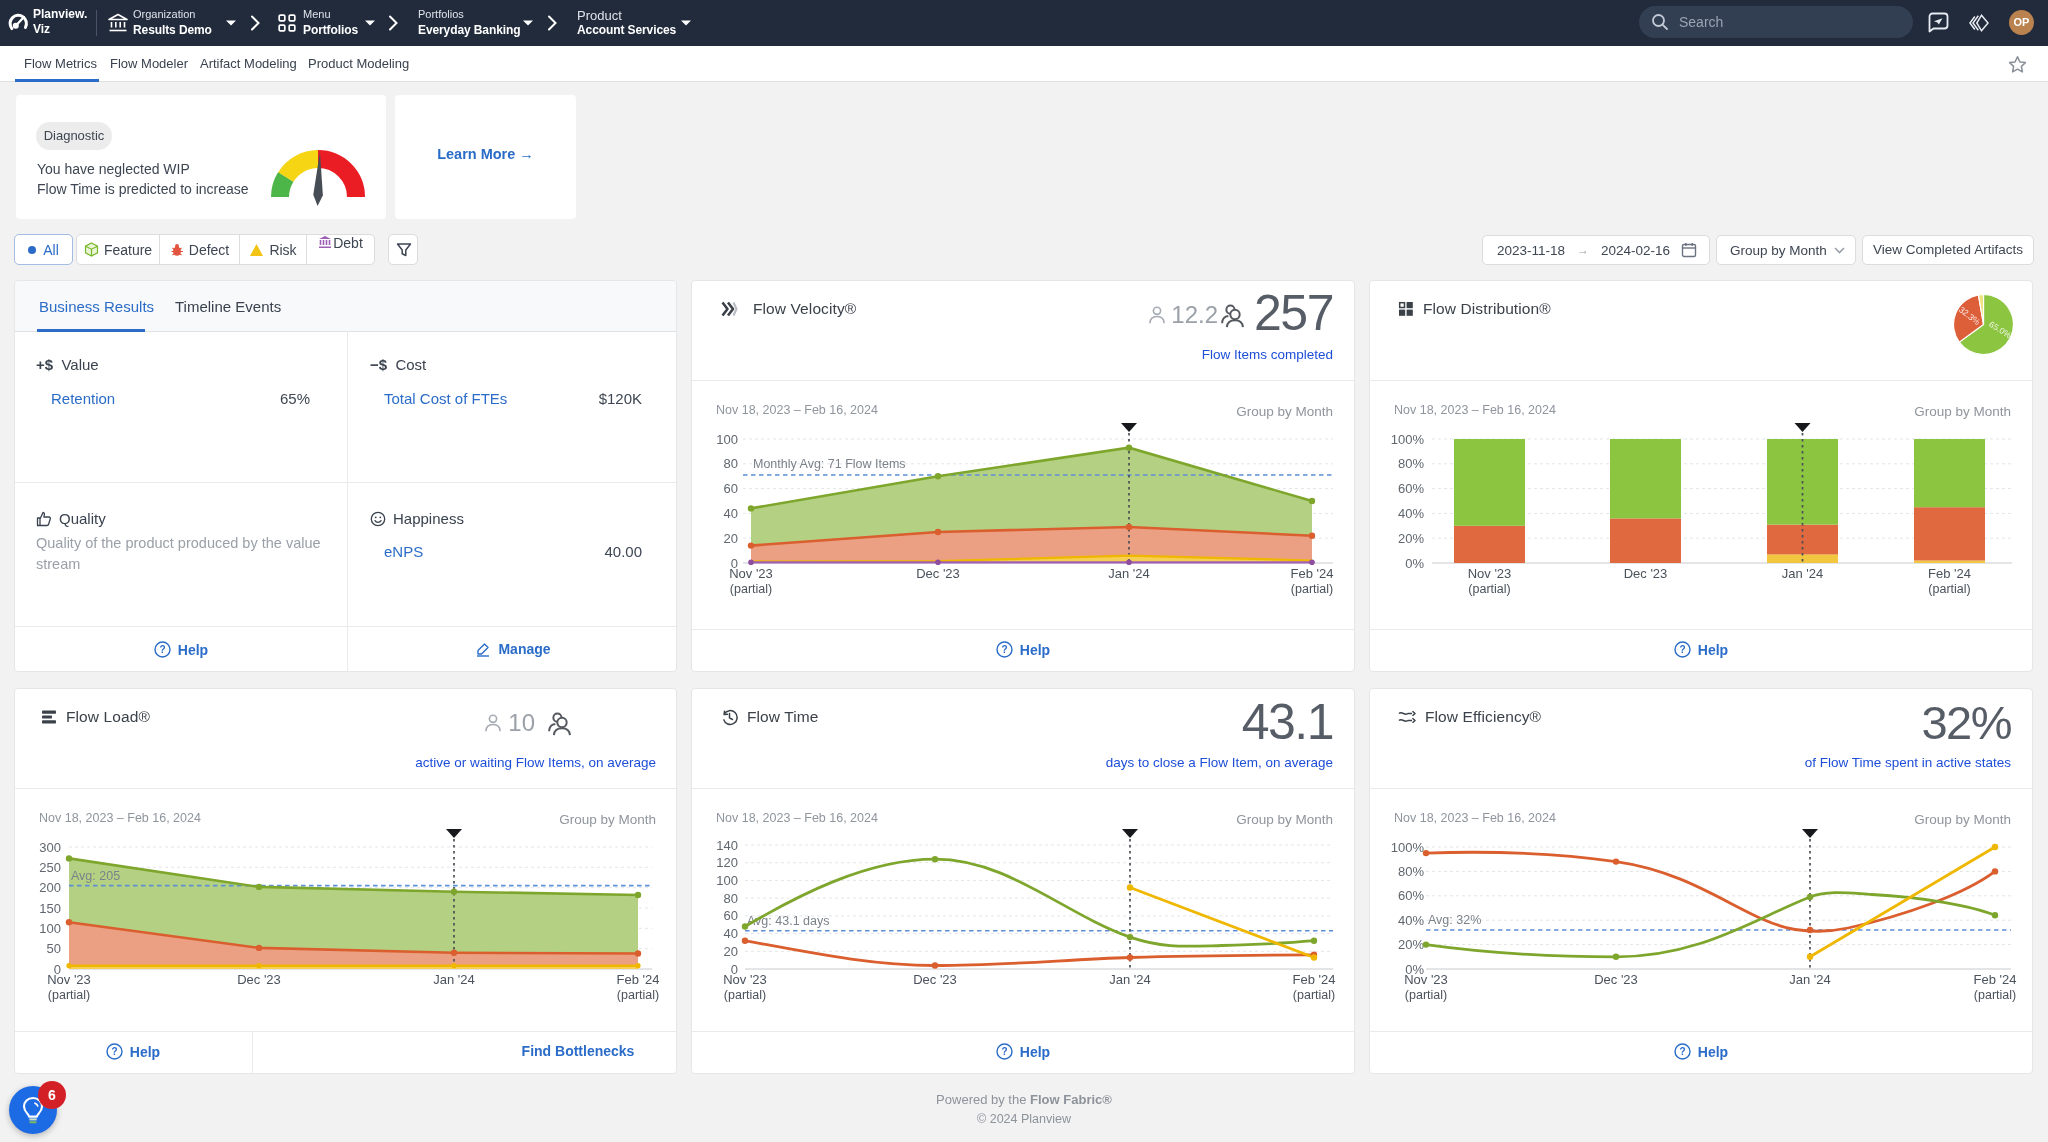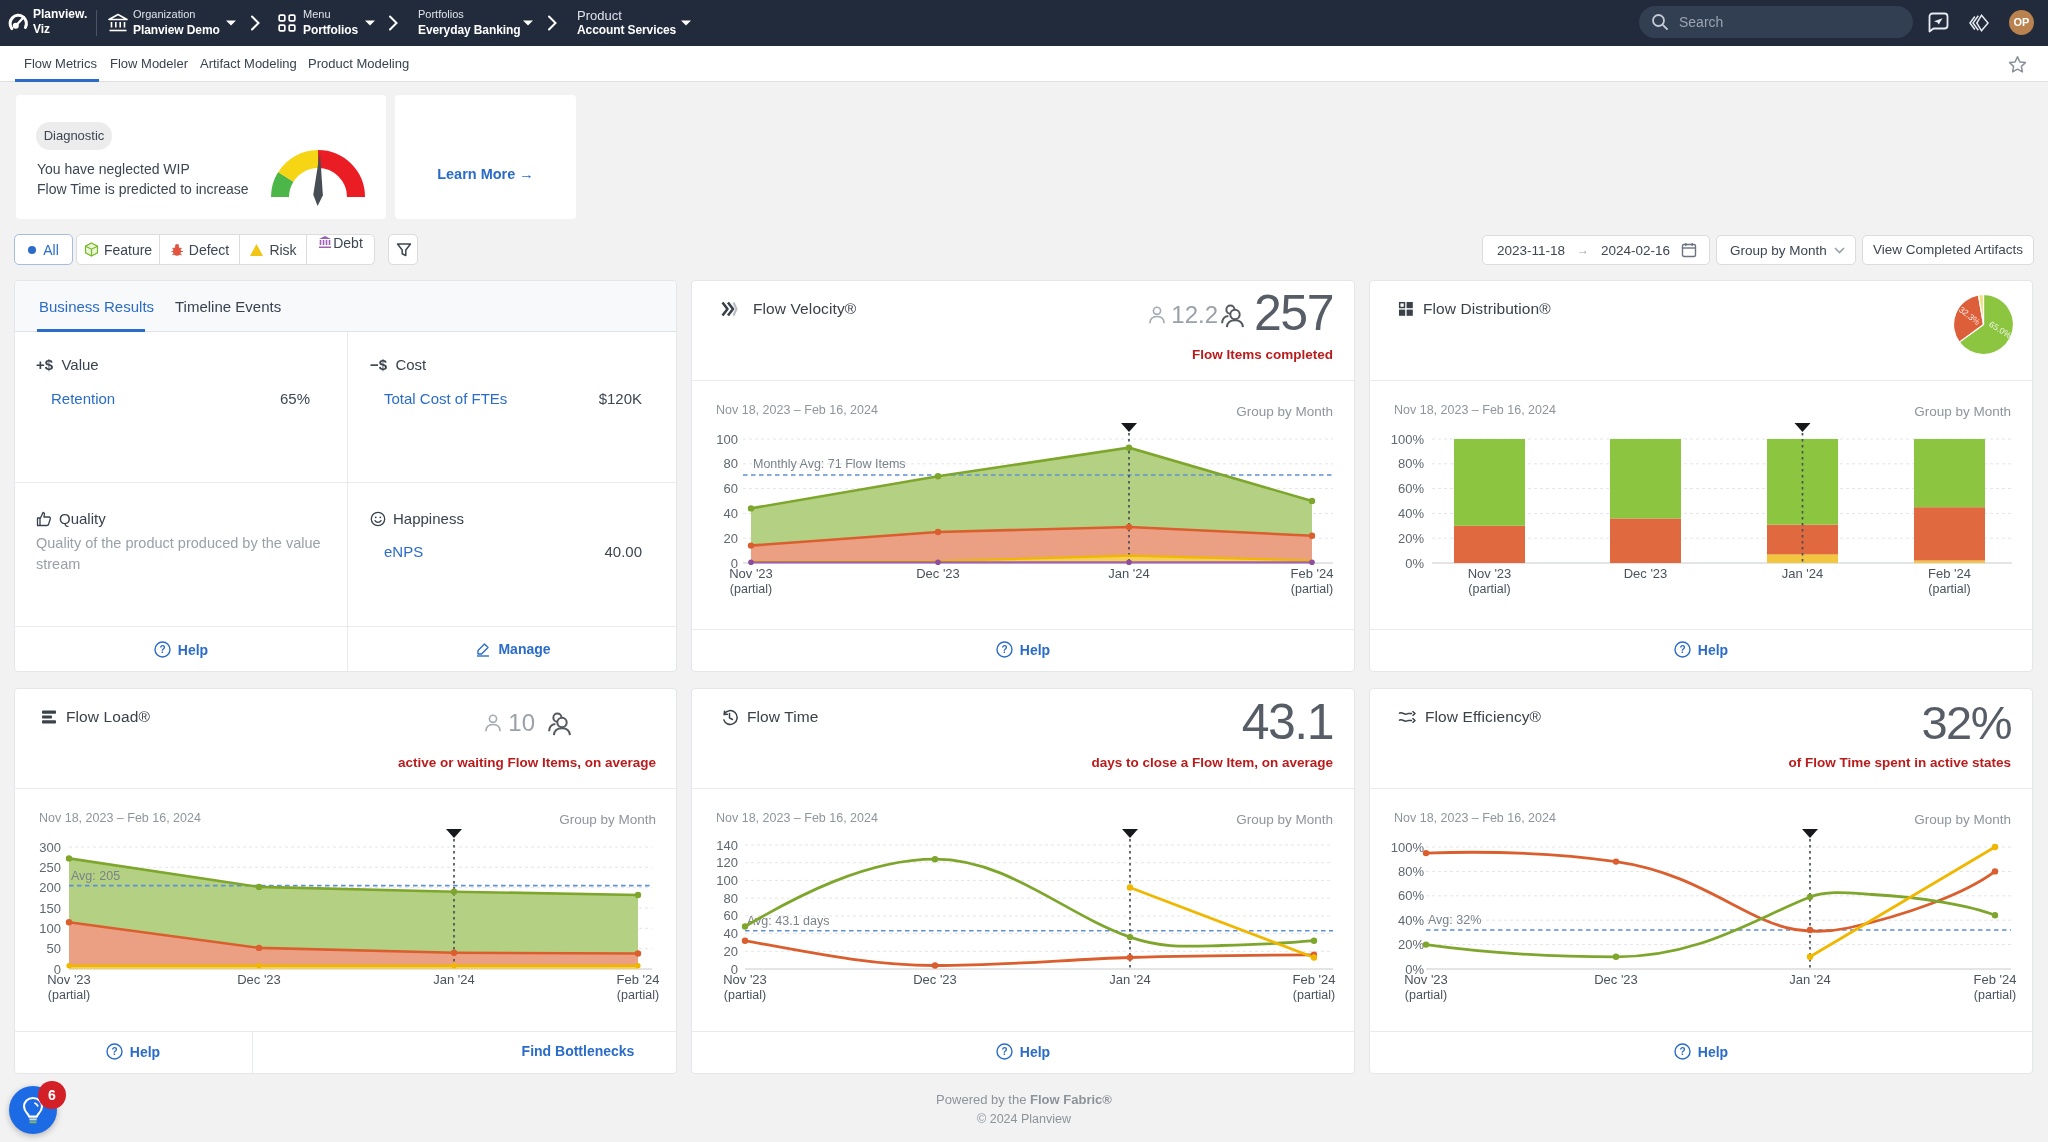--- a/index.html
+++ b/index.html
@@ -3,21 +3,21 @@
 <meta charset="utf-8">
 <style>
 * { margin:0; padding:0; box-sizing:border-box; font-family:"Liberation Sans",sans-serif; }
 html,body { width:2048px; height:1142px; background:#f2f2f2; position:relative; overflow:hidden; }
 .abs { position:absolute; }
 .card { position:absolute; background:#fff; border:1px solid #e4e6e8; border-radius:4px; }
 .dark { color:#3d4652; }
 .hd-title { font-size:15.5px; font-weight:400; color:#3a4149; letter-spacing:.1px; }
 .bignum { font-size:50px; color:#575d66; font-weight:400; letter-spacing:-1.5px; line-height:1; }
 .subnum { font-size:25px; color:#9ba1a9; font-weight:400; line-height:1; }
-.subt { font-size:13.5px; color:#b91c1c;font-weight:bold; }
+.subt { font-size:13.5px; color:#1d4ed8; }
 .datelabel { font-size:12.5px; color:#8f959d; }
 .groupby { font-size:13.5px; color:#8f959d; }
 .helplink { font-size:14px; color:#2a6cc8; font-weight:600; display:flex; align-items:center; gap:7px; justify-content:center; }
 </style>
 </head>
 <body>
 
 <div class="abs" id="navbar" style="left:0;top:0;width:2048px;height:46px;background:#212b3c;">
 
   <svg class="abs" style="left:7px;top:11px;" width="23" height="23" viewBox="0 0 38 38">
@@ -29,21 +29,21 @@
   <div class="abs" style="left:96px;top:10px;width:1px;height:26px;background:#4a5468;"></div>
 
   <svg class="abs" style="left:107px;top:13px;" width="22" height="20" viewBox="0 0 22 20">
     <g fill="none" stroke="#fff" stroke-width="1.6">
       <path d="M2 6.5 L11 1.5 L20 6.5 Z" stroke-linejoin="round"></path>
       <path d="M4.5 9 V14.5 M8.8 9 V14.5 M13.2 9 V14.5 M17.5 9 V14.5"></path>
       <path d="M2.5 17.5 H19.5"></path>
     </g>
   </svg>
   <div class="abs" style="left:133px;top:8px;color:#dfe3ea;font-size:11px;">Organization</div>
-  <div class="abs" style="left:133px;top:23px;color:#fff;font-size:12px;font-weight:700;letter-spacing:-0.1px;">Planview Demo</div>
+  <div class="abs" style="left:133px;top:23px;color:#fff;font-size:12px;font-weight:700;letter-spacing:-0.1px;">Results Demo</div>
   <svg class="abs" style="left:225px;top:19px;" width="12" height="8" viewBox="0 0 12 8">
       <path d="M1 1.5 L6 6.5 L11 1.5 Z" fill="#fff"></path>
     </svg>
   <svg class="abs" style="left:250px;top:15px;" width="10" height="16" viewBox="0 0 10 16">
       <path d="M2 1.5 L8.5 8 L2 14.5" fill="none" stroke="#fff" stroke-width="2" stroke-linecap="round"></path>
     </svg>
 
   <svg class="abs" style="left:278px;top:14px;" width="18" height="18" viewBox="0 0 18 18">
     <g fill="none" stroke="#fff" stroke-width="1.7">
       <rect x="1.2" y="1.2" width="5.6" height="5.6" rx="1"></rect>
@@ -121,21 +121,21 @@
         <path d="M17 57 A 38 38 0 0 1 22.8 36.9" stroke="#4cb648"></path>
         <path d="M22.8 36.9 A 38 38 0 0 1 55 19" stroke="#f5d514"></path>
         <path d="M55 19 A 38 38 0 0 1 93 57" stroke="#ea1d25"></path>
       </g>
       <g transform="rotate(2.5 55 57)">
         <path d="M55 12 L50.2 55 L55 66 L59.8 55 Z" fill="#474d54"></path>
       </g>
     </svg>
   </div>
   <div class="card" style="left:395px;top:95px;width:181px;height:124px;border:none;">
-    <div class="abs" style="left:0;top:51px;width:181px;text-align:center;font-size:14.5px;color:#2a6cc8;font-weight:600;margin-top:20px;">Learn More →</div>
+    <div class="abs" style="left:0;top:51px;width:181px;text-align:center;font-size:14.5px;color:#2a6cc8;font-weight:600;">Learn More →</div>
   </div>
 </div>
 
 <div id="chiprow">
 
   <div class="abs" style="left:14px;top:234px;width:59px;height:31px;background:#fff;border:1px solid #a3bce4;border-radius:5px;display:flex;align-items:center;justify-content:center;gap:7px;">
     <div style="width:8px;height:8px;border-radius:50%;background:#2a6cc8;"></div>
     <span style="font-size:14px;color:#2a6cc8;">All</span>
   </div>
 

